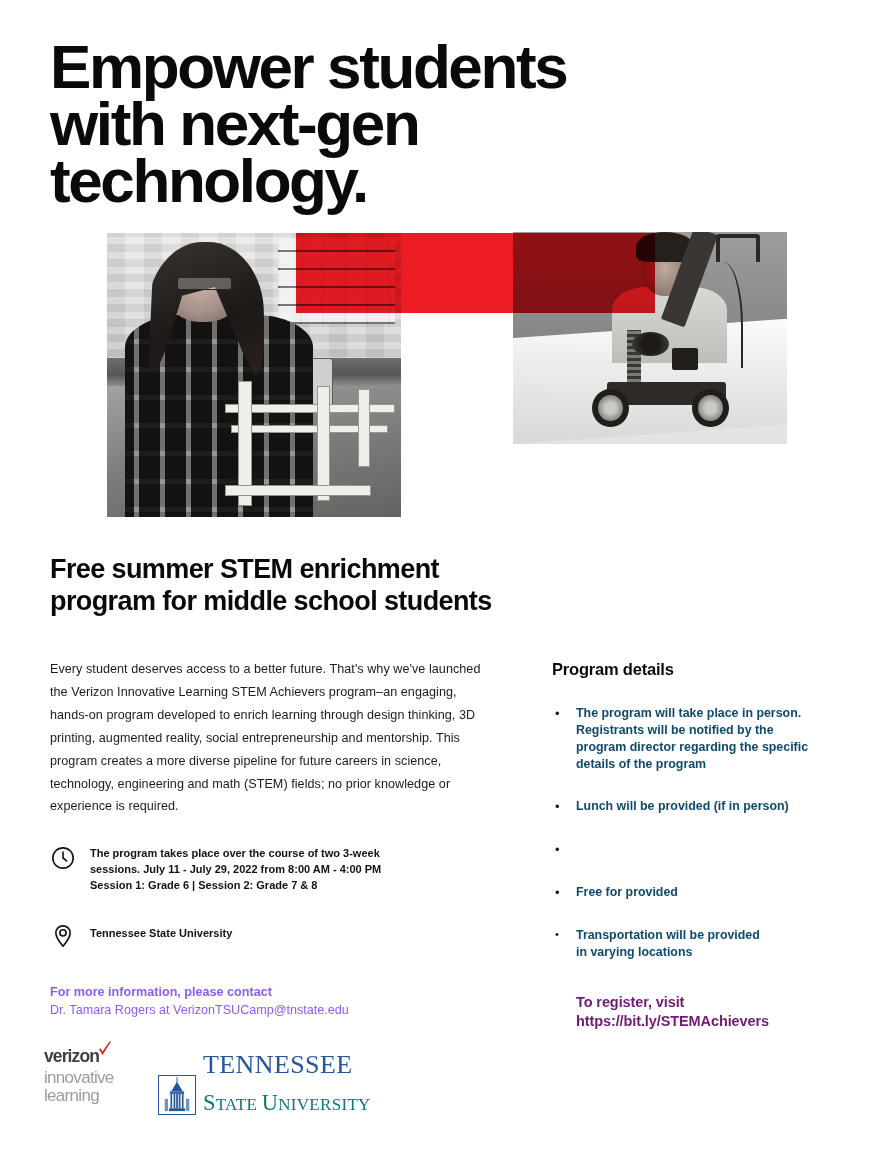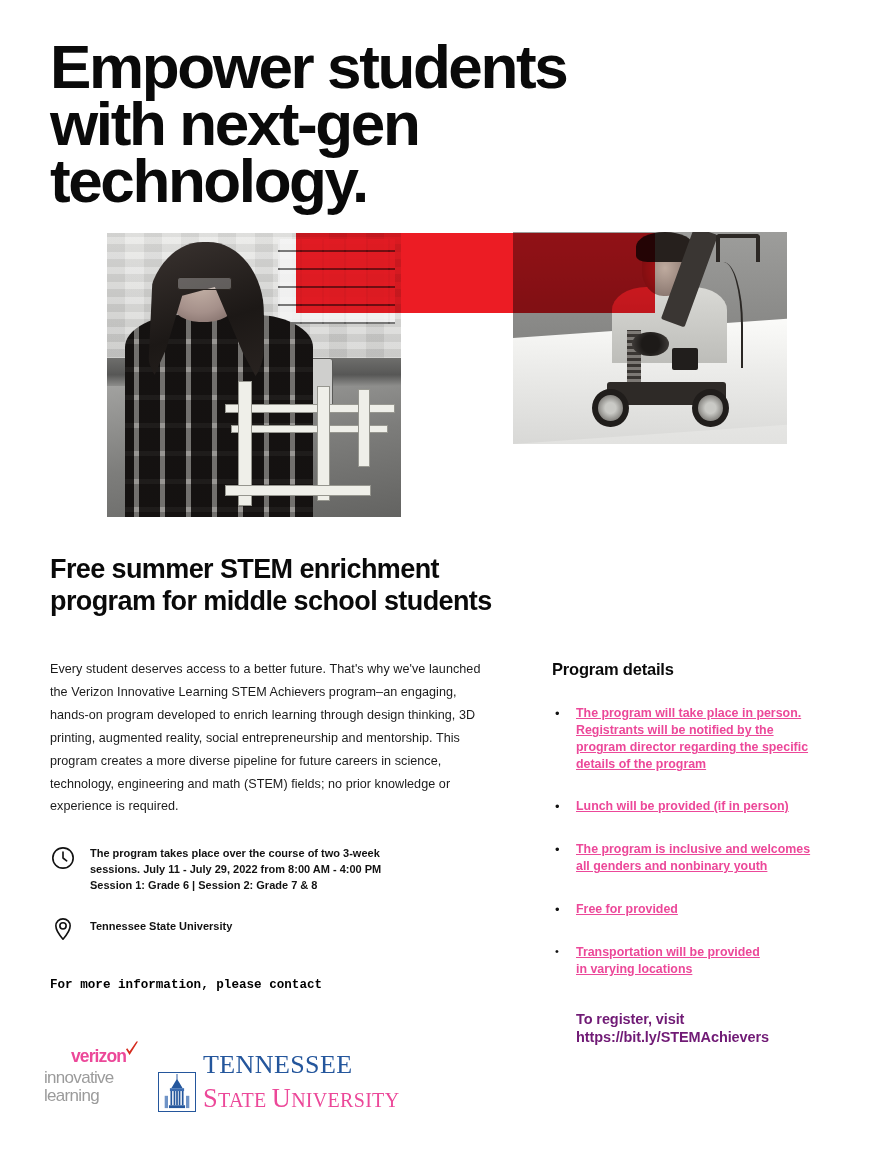--- a/index.html
+++ b/index.html
@@ -258,29 +258,28 @@
   }
   .info-row .ico svg { display: block; width: 100%; height: 100%; }
   .info-row .txt {
     font-size: 11px;
     line-height: 1.42;
     font-weight: 700;
     color: #121212;
     white-space: pre-line;
     padding-top: 2px;
   }
-  .info-row.loc { margin-top: 22px; text-align: center; }
+  .info-row.loc { margin-top: 29px; text-align: center; }
   .info-row.loc .txt { padding-top: 4px; }
 
   .contact {
     margin-top: 34px;
     font-size: 12.6px;
     line-height: 1.45;
-    color: #000000;
-    font-family: Liberation Mono, monospace;
+    color: #8b5cf6;
   }
   .contact .lab { font-weight: 700; display: block; }
   .contact .val { font-weight: 400; display: block; }
 
   
   .col-right {
     position: absolute;
     left: 541px;
     top: 660px;
     width: 310px;
@@ -307,23 +306,22 @@
     font-size: 13px;
     line-height: 1.38;
     color: #121212;
     text-align: left;
     padding-left: 3px;
   }
   .bullet .btxt {
     font-size: 12.4px;
     line-height: 1.38;
     font-weight: 700;
-    color: #ec4899;
+    color: #0c4a6e;
     white-space: pre-line;
-    text-decoration: underline;
   }
   .bullet.light .btxt { font-weight: 600; }
   .bullet.light .dot { font-size: 11px; }
 
   .register {
     margin-top: 32px;
     margin-left: 24px;
     font-size: 14.5px;
     line-height: 1.25;
     font-weight: 700;
@@ -344,24 +342,23 @@
 
   .verizon {
     width: 92px;
     padding-top: 2px;
   }
   .verizon .vz-word {
     position: relative;
     font-size: 17.5px;
     font-weight: 700;
     letter-spacing: -0.9px;
-    color: #ec4899;
+    color: #404040;
     line-height: 1;
     display: inline-block;
-    margin-left: 27px;
   }
   .verizon .vz-check {
     position: absolute;
     right: -13px;
     top: -7px;
     width: 14px;
     height: 16px;
   }
   .verizon .vz-check svg { display: block; width: 100%; height: 100%; }
   .verizon .vz-sub {
@@ -394,25 +391,25 @@
   .tsu .tsu-words { padding-top: 1px; }
   .tsu .tsu-l1 {
     font-family: "Liberation Serif", serif;
     font-size: 26px;
     line-height: 0.96;
     color: #24569c;
     letter-spacing: 0.4px;
   }
   .tsu .tsu-l2 {
     font-family: "Liberation Serif", serif;
-    font-size: 20px;
+    font-size: 17px;
     line-height: 1.02;
-    color: #ec4899;
+    color: #0f766e;
     letter-spacing: 0.3px;
-    margin-top: 7px;
+    margin-top: 14px;
   }
   .tsu .cap-s { font-size: 1.32em; }
 </style>
 </head>
 <body>
 
 <div class="page">
 
   <h1 class="headline">Empower students
 with next-gen
@@ -488,20 +485,21 @@
         <svg viewBox="0 0 24 24" fill="none">
           <path d="M12 2.6c-3.7 0-6.6 2.9-6.6 6.5 0 4.9 6.6 12.3 6.6 12.3s6.6-7.4 6.6-12.3c0-3.6-2.9-6.5-6.6-6.5z" stroke="#121212" stroke-width="1.5" stroke-linejoin="round"></path>
           <circle cx="12" cy="9.1" r="2.9" stroke="#121212" stroke-width="1.5"></circle>
         </svg>
       </span>
       <span class="txt">Tennessee State University</span>
     </div>
 
     <div class="contact">
       <span class="lab">For more information, please contact</span>
+      <span class="val">Dr. Tamara Rogers at VerizonTSUCamp@tnstate.edu</span>
     </div>
   </div>
 
   <div class="col-right">
 
     <div class="details-title">Program details</div>
 
     <div class="bullet">
       <span class="dot">•</span>
       <span class="btxt">The program will take place in person.
@@ -510,22 +508,20 @@
 details of the program</span>
     </div>
 
     <div class="bullet">
       <span class="dot">•</span>
       <span class="btxt">Lunch will be provided (if in person)</span>
     </div>
 
     <div class="bullet">
       <span class="dot">•</span>
-      <span class="btxt">The program is inclusive and welcomes
-all genders and nonbinary youth</span>
     </div>
 
     <div class="bullet">
       <span class="dot">•</span>
       <span class="btxt">Free for provided</span>
     </div>
 
     <div class="bullet light">
       <span class="dot">•</span>
       <span class="btxt">Transportation will be provided

